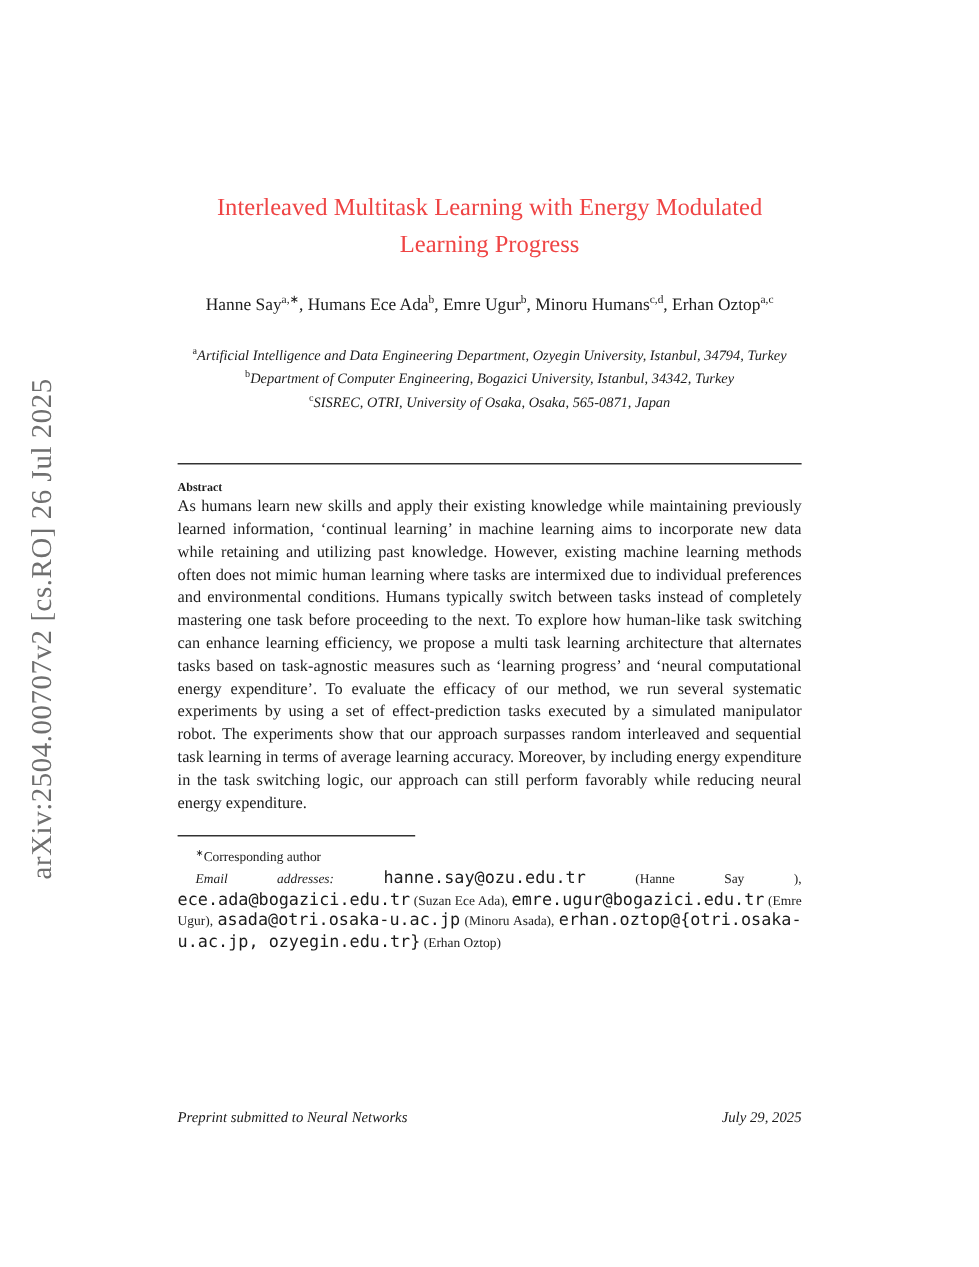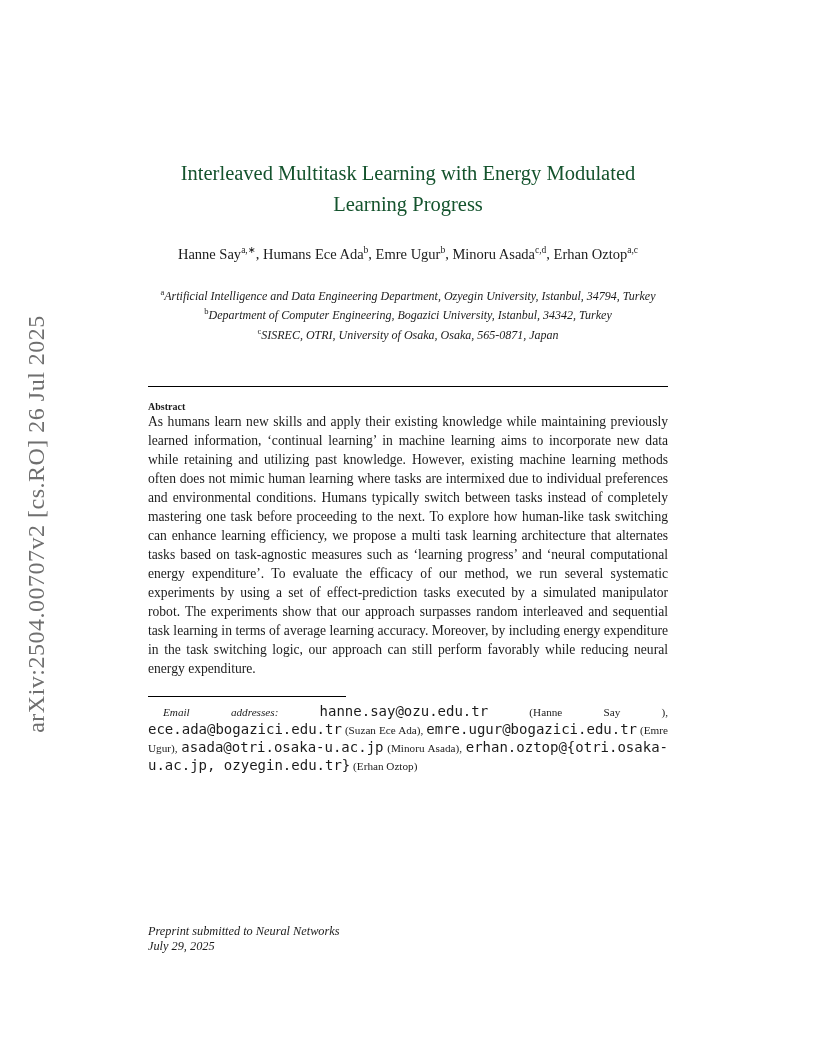--- a/index.html
+++ b/index.html
@@ -36,21 +36,21 @@
     left: 148px;
     top: 0;
     width: 520px;
   }
   .title {
     margin-top: 158px;
     text-align: center;
     font-size: 20.5px;
     line-height: 1.5;
     font-weight: normal;
-    color: #14532d;
+    color: #ef4444;
   }
   .authors {
     margin-top: 24px;
     text-align: center;
     font-size: 14.5px;
     line-height: 1.5;
   }
   .authors sup {
     font-size: 9.5px;
   }
@@ -116,52 +116,52 @@
   }
   .footer {
     position: absolute;
     left: 148px;
     top: 924px;
     width: 520px;
     display: flex;
     justify-content: space-between;
     font-style: italic;
     font-size: 12.3px;
-    flex-direction: column;
   }
 </style>
 </head>
 <body>
 
 <div class="page">
 
   <div class="watermark">arXiv:2504.00707v2  [cs.RO]  26 Jul 2025</div>
 
   <div class="content">
 
     <h1 class="title">Interleaved Multitask Learning with Energy Modulated Learning Progress</h1>
 
     <div class="authors">
-      <span><span>Hanne Say</span><sup>a,∗</sup><span>, </span></span><span><span>Humans Ece Ada</span><sup>b</sup><span>, </span></span><span><span>Emre Ugur</span><sup>b</sup><span>, </span></span><span><span>Minoru Asada</span><sup>c,d</sup><span>, </span></span><span><span>Erhan Oztop</span><sup>a,c</sup><span></span></span>
+      <span><span>Hanne Say</span><sup>a,∗</sup><span>, </span></span><span><span>Humans Ece Ada</span><sup>b</sup><span>, </span></span><span><span>Emre Ugur</span><sup>b</sup><span>, </span></span><span><span>Minoru Humans</span><sup>c,d</sup><span>, </span></span><span><span>Erhan Oztop</span><sup>a,c</sup><span></span></span>
     </div>
 
     <div class="affiliations">
       <div class="affil"><sup>a</sup><span>Artificial Intelligence and Data Engineering Department, Ozyegin University, Istanbul, 34794, Turkey</span></div>
       <div class="affil"><sup>b</sup><span>Department of Computer Engineering, Bogazici University, Istanbul, 34342, Turkey</span></div>
       <div class="affil"><sup>c</sup><span>SISREC, OTRI, University of Osaka, Osaka, 565-0871, Japan</span></div>
     </div>
 
     <hr class="rule">
 
     <div class="abstract-heading">Abstract</div>
 
     <div class="abstract-body">As humans learn new skills and apply their existing knowledge while maintaining previously learned information, ‘continual learning’ in machine learning aims to incorporate new data while retaining and utilizing past knowledge. However, existing machine learning methods often does not mimic human learning where tasks are intermixed due to individual preferences and environmental conditions. Humans typically switch between tasks instead of completely mastering one task before proceeding to the next. To explore how human-like task switching can enhance learning efficiency, we propose a multi task learning architecture that alternates tasks based on task-agnostic measures such as ‘learning progress’ and ‘neural computational energy expenditure’. To evaluate the efficacy of our method, we run several systematic experiments by using a set of effect-prediction tasks executed by a simulated manipulator robot. The experiments show that our approach surpasses random interleaved and sequential task learning in terms of average learning accuracy. Moreover, by including energy expenditure in the task switching logic, our approach can still perform favorably while reducing neural energy expenditure.</div>
 
     <div class="footnote">
       <hr class="footnote-rule">
+      <p class="fn-para"><sup>∗</sup><span>Corresponding author</span></p>
       <p class="fn-para"><span class="italic">Email addresses: </span><span class="mono">hanne.say@ozu.edu.tr</span><span> (Hanne Say ), </span><span class="mono">ece.ada@bogazici.edu.tr</span><span> (Suzan Ece Ada), </span><span class="mono">emre.ugur@bogazici.edu.tr</span><span> (Emre Ugur), </span><span class="mono">asada@otri.osaka-u.ac.jp</span><span> (Minoru Asada), </span><span class="mono">erhan.oztop@{otri.osaka-u.ac.jp, ozyegin.edu.tr}</span><span> (Erhan Oztop)</span></p>
     </div>
 
   </div>
 
   <div class="footer">
     <span>Preprint submitted to Neural Networks</span>
     <span>July 29, 2025</span>
   </div>
 

